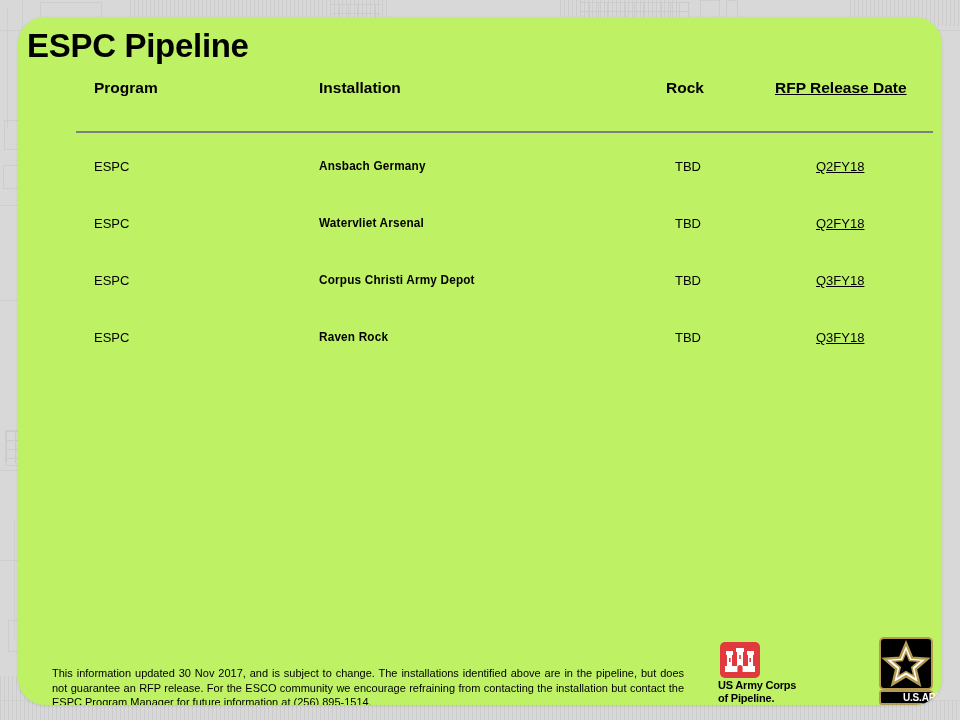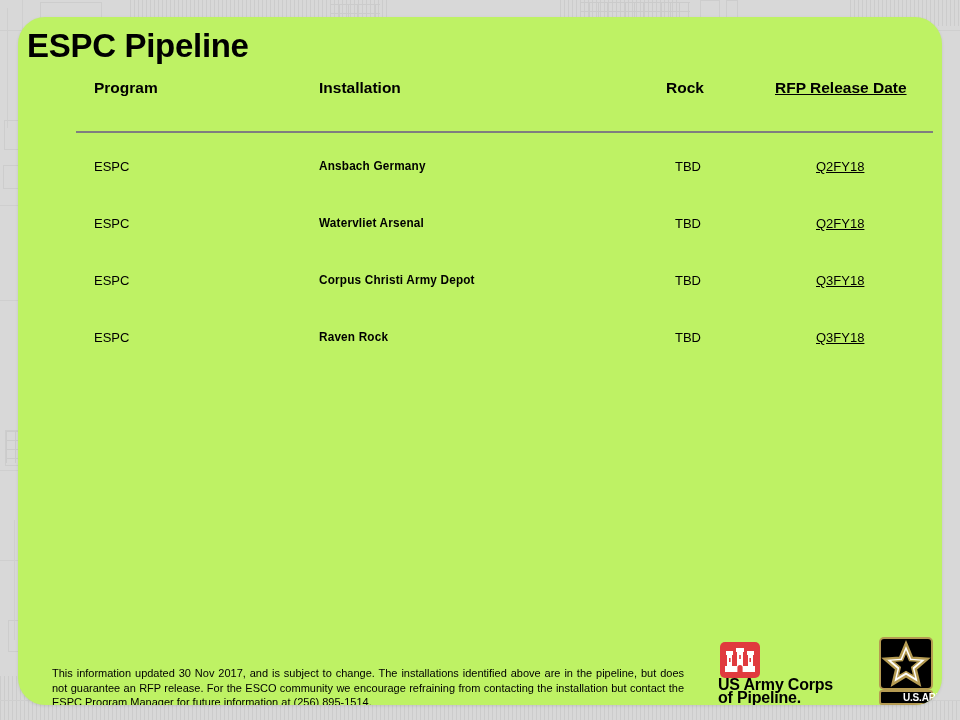--- a/index.html
+++ b/index.html
@@ -169,21 +169,21 @@
     top: 0px;
     width: 40px;
     height: 36px;
     background: #e03a3e;
     border-radius: 5px;
   }
   #usace-wordmark {
     position: absolute;
     left: 10px;
     top: 37px;
-    font-size: 16px;
+    font-size: 11px;
     font-weight: bold;
     line-height: 12.5px;
     color: #000000;
     letter-spacing: -0.2px;
     white-space: nowrap;
   }
 
   
   #army-logo {
     position: absolute;

